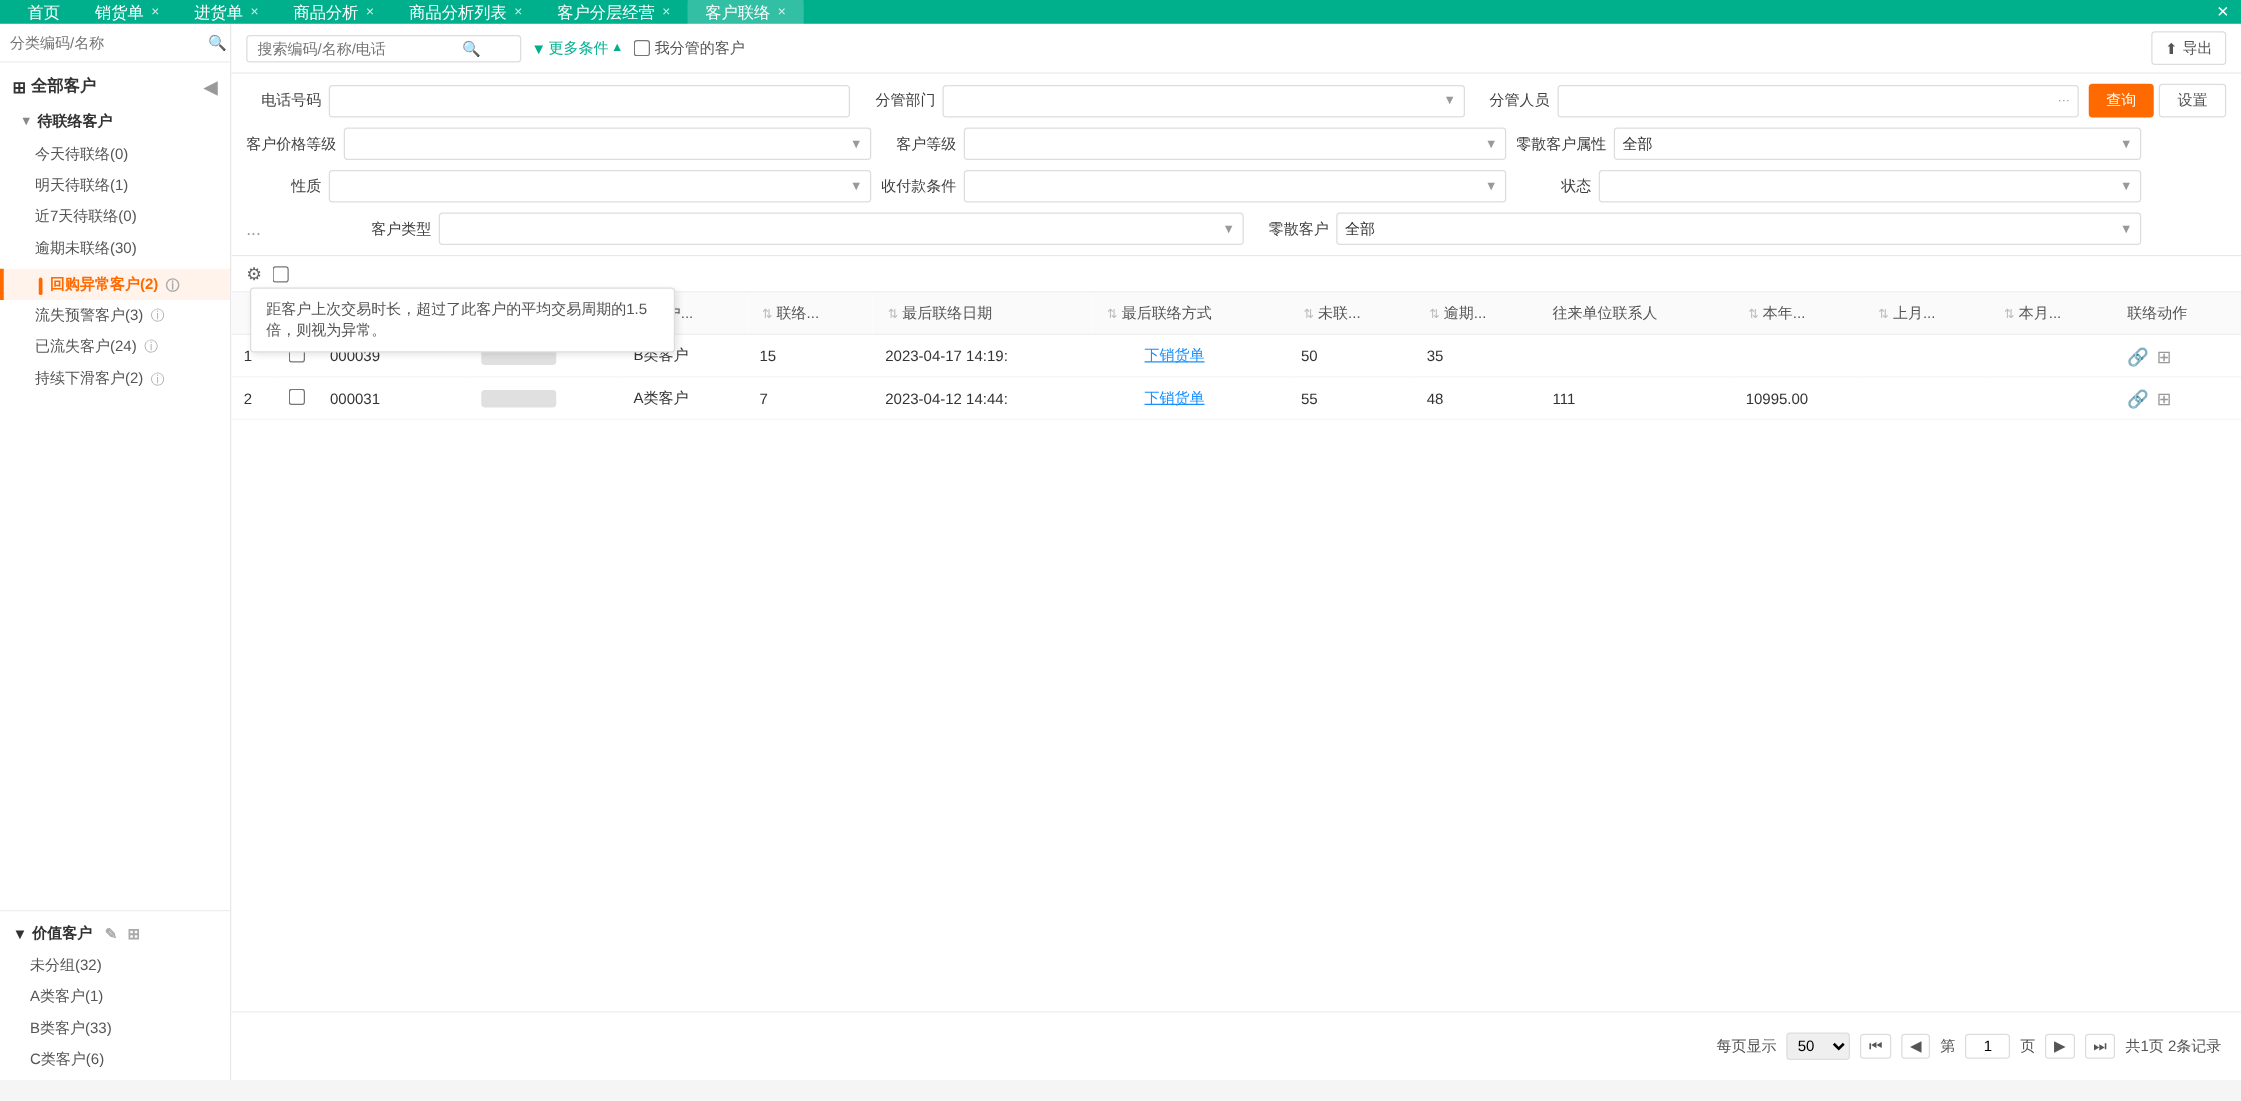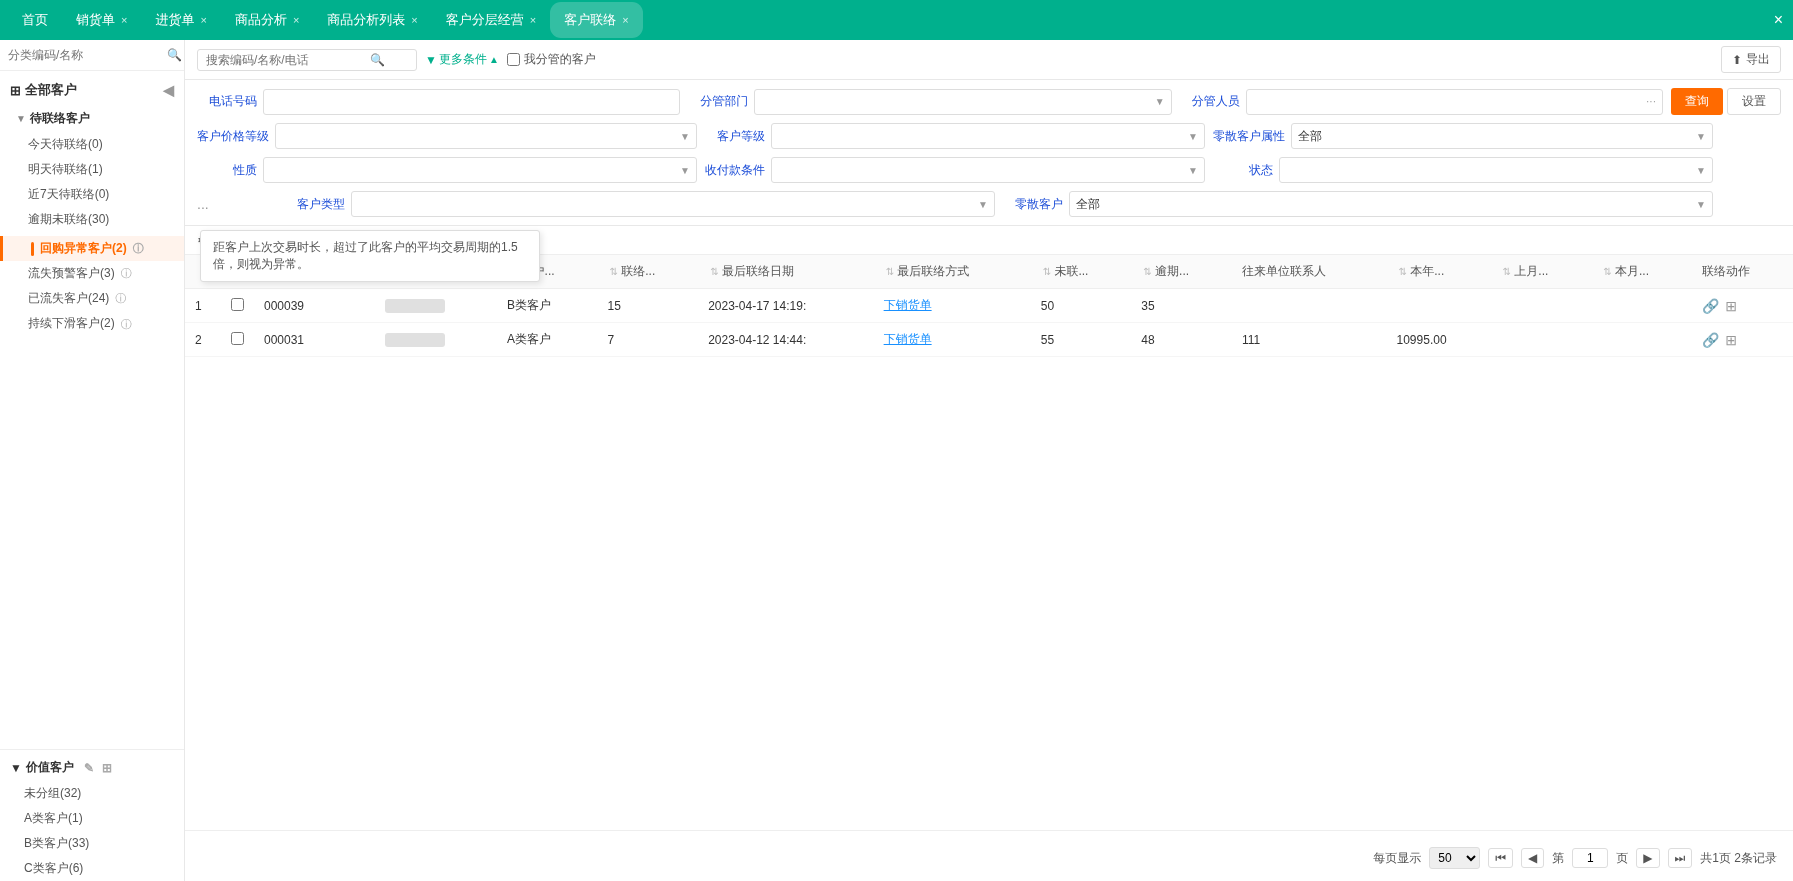--- a/index.html
+++ b/index.html
@@ -1,21 +1,21 @@
 <!DOCTYPE html>
 <html><head>
   <meta charset="utf-8">
   <style>
     * { box-sizing: border-box; margin: 0; padding: 0; }
     body { font-family: 'Microsoft YaHei', Arial, sans-serif; font-size: 12px; background: #f5f5f5; color: #333; }
 
     
     .top-nav {
       background: #00b08d;
-      height: 40px;
+      height: 19px;
       display: flex;
       align-items: center;
       padding: 0 8px;
       position: relative;
     }
     .top-nav .nav-item {
       color: #fff;
       padding: 0 14px;
       height: 36px;
       display: flex;
@@ -197,21 +197,21 @@
       margin-bottom: 8px;
     }
     .filter-row:last-child { margin-bottom: 0; }
     .filter-cell {
       display: flex;
       align-items: center;
       gap: 6px;
       flex: 1;
     }
     .filter-label {
-      color: #1d4ed8;
+      color: #404040;
       font-size: 12px;
       white-space: nowrap;
       min-width: 60px;
       text-align: right;
     }
     .filter-select {
       flex: 1;
       border: 1px solid #ddd;
       border-radius: 3px;
       padding: 3px 6px;
@@ -318,21 +318,21 @@
       white-space: nowrap;
       position: relative;
     }
     table th .sort-icon { color: #bbb; font-size: 10px; margin-left: 2px; }
     table td {
       padding: 8px 10px;
       border-bottom: 1px solid #f5f5f5;
       white-space: nowrap;
       color: #333;
     }
-    .link-text { color: #1890ff; cursor: pointer; text-decoration: underline; }
+    .link-text { color: #1890ff; cursor: pointer; text-decoration: underline; margin-left: 32px; }
 
     
     .row-actions { display: flex; gap: 6px; align-items: center; }
     .row-action-icon { color: #999; cursor: pointer; font-size: 14px; }
 
     
     .pagination {
       background: #fff;
       border-top: 1px solid #eee;
       padding: 16px 16px;
@@ -437,21 +437,21 @@
         <div class="tree-section-title">
           <span class="arrow">▼</span>
           <span>待联络客户</span>
         </div>
         <div class="tree-item">今天待联络(0)</div>
         <div class="tree-item">明天待联络(1)</div>
         <div class="tree-item">近7天待联络(0)</div>
         <div class="tree-item">逾期未联络(30)</div>
       </div>
 
-      <div class="tree-item active" style="display:flex; align-items:center; gap:4px;">
+      <div class="tree-item active" style="display:flex; align-items:flex-end; gap:4px;">
         <span style="width:3px;height:14px;background:#ff6a00;display:inline-block;border-radius:2px;margin-right:2px;"></span>
         <span>回购异常客户(2)</span>
         <span style="color:#aaa;font-size:11px;margin-left:2px;">ⓘ</span>
       </div>
       <div class="tree-item" style="display:flex;align-items:center;gap:4px;">
         <span>流失预警客户(3)</span>
         <span style="color:#aaa;font-size:11px;margin-left:2px;">ⓘ</span>
       </div>
       <div class="tree-item" style="display:flex;align-items:center;gap:4px;">
         <span>已流失客户(24)</span>

